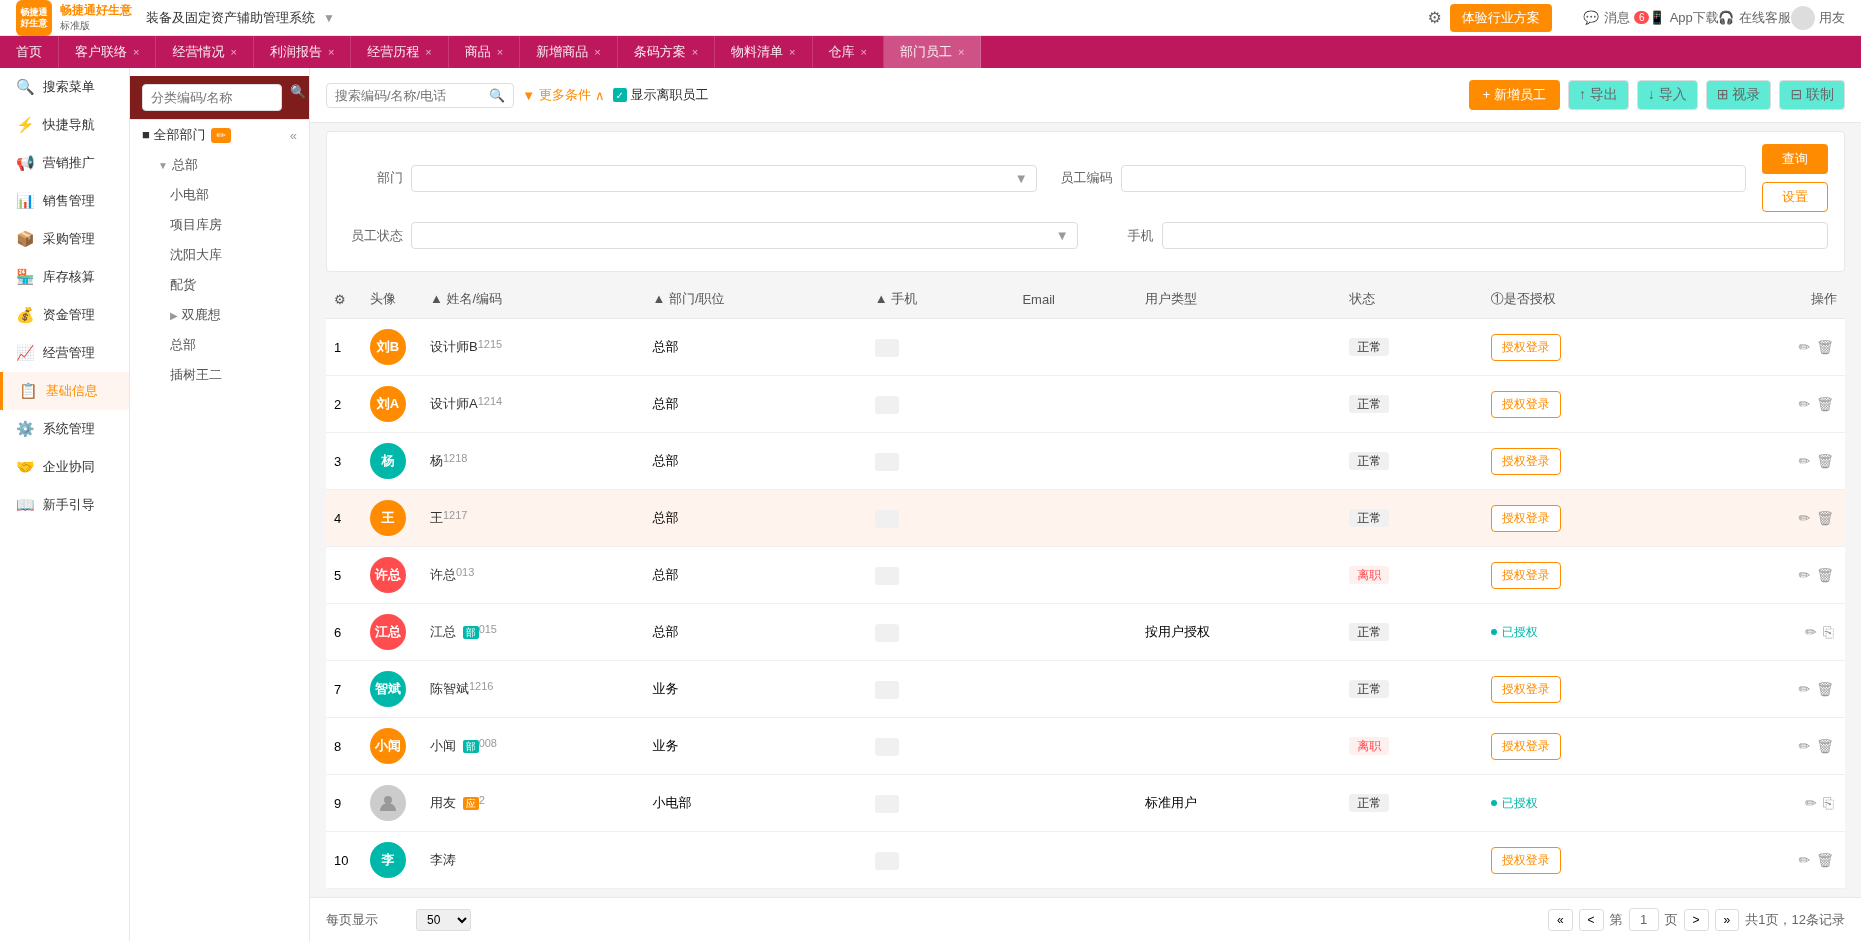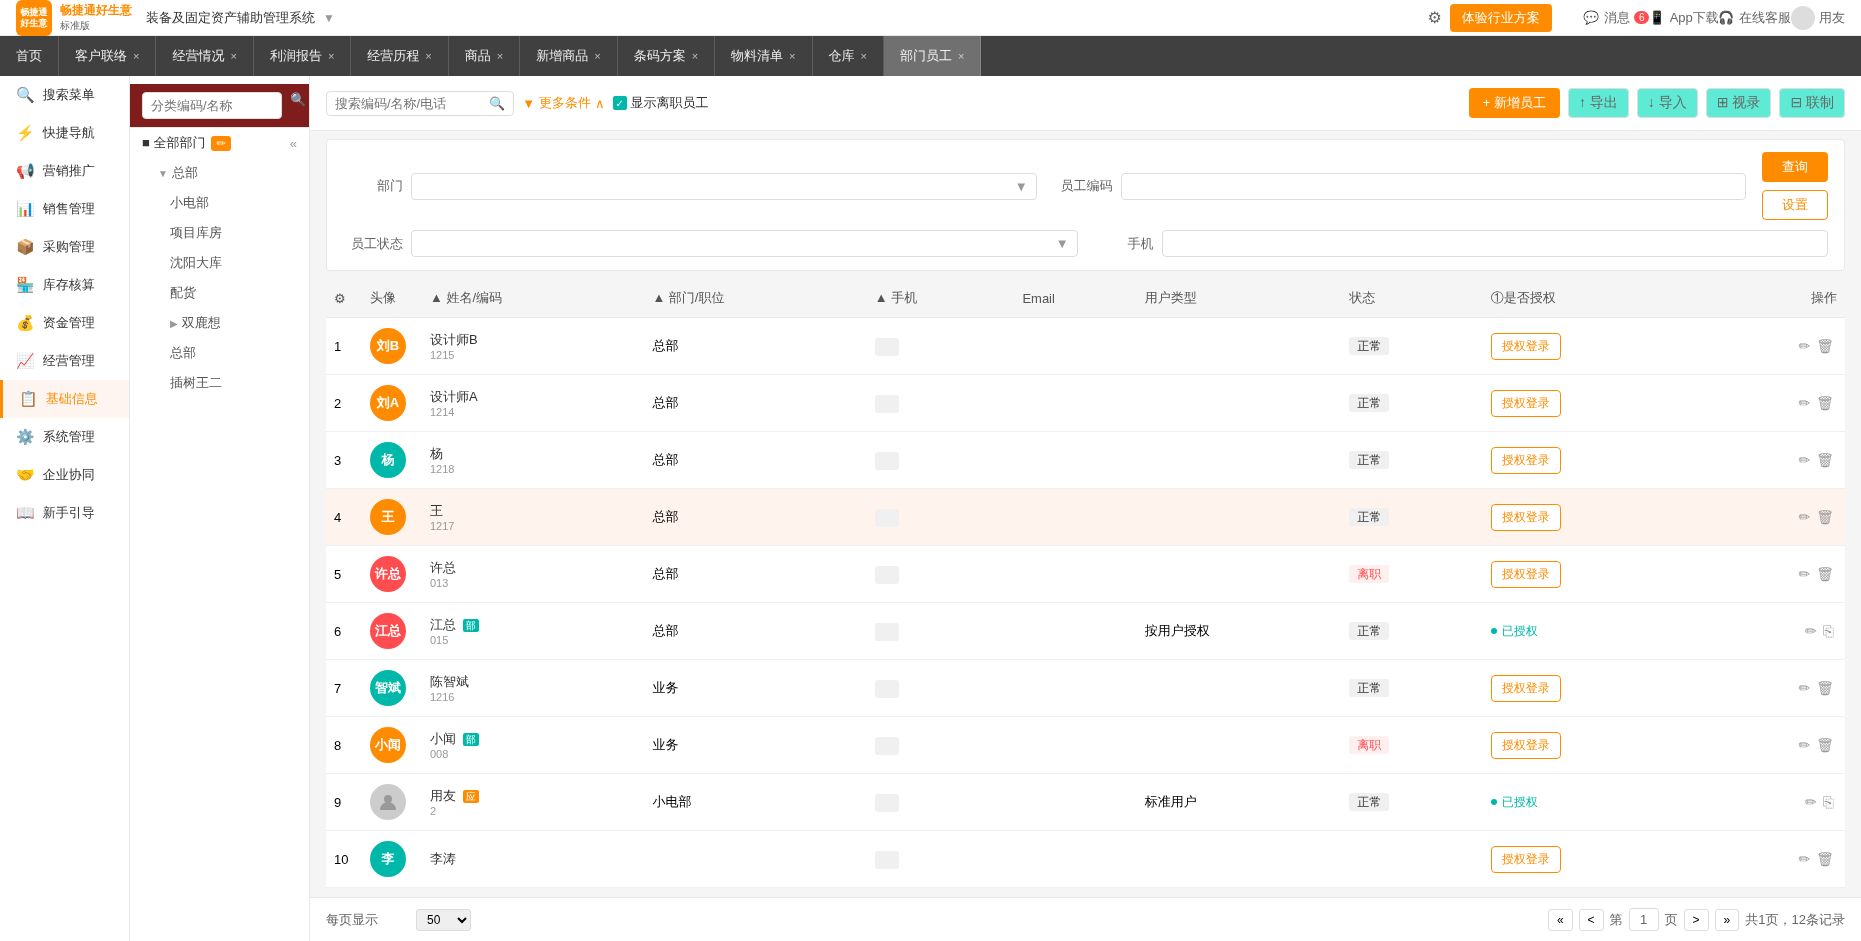--- a/index.html
+++ b/index.html
@@ -10,21 +10,21 @@
     .logo-area { display: flex; align-items: center; gap: 8px; width: 130px; }
     .logo-icon { width: 36px; height: 36px; background: #ff8c00; border-radius: 6px; display: flex; align-items: center; justify-content: center; color: #fff; font-size: 10px; font-weight: bold; }
     .logo-text { font-size: 12px; color: #333; line-height: 1.3; }
     .system-title { flex: 1; color: #333; font-size: 14px; font-weight: 500; }
     .top-btn { color: #666; font-size: 12px; display: flex; align-items: center; gap: 4px; cursor: pointer; }
     .badge { background: #ff4d4f; color: #fff; border-radius: 10px; padding: 1px 5px; font-size: 10px; }
     .trial-btn { background: #ff8c00; color: #fff; border: none; border-radius: 4px; padding: 5px 12px; cursor: pointer; font-size: 13px; }
     .gear-icon { color: #666; font-size: 16px; cursor: pointer; margin: 0 8px; }
 
     
-    .nav-tabs { height: 40px; background: #404040; display: flex; align-items: stretch; flex-shrink: 0; overflow: hidden; }
+    .nav-tabs { height: 32px; background: #be185d; display: flex; align-items: stretch; flex-shrink: 0; overflow: hidden; }
     .nav-tab { padding: 0 16px; display: flex; align-items: center; color: rgba(255,255,255,0.9); font-size: 13px; cursor: pointer; white-space: nowrap; gap: 4px; border-right: 1px solid rgba(255,255,255,0.15); }
     .nav-tab.active { background: rgba(255,255,255,0.25); font-weight: 500; }
     .nav-tab .close-x { font-size: 11px; opacity: 0.7; margin-left: 2px; }
 
     
     .main-area { display: flex; flex: 1; overflow: hidden; }
 
     
     .sidebar { width: 130px; background: #fff; border-right: 1px solid #e8e8e8; display: flex; flex-direction: column; flex-shrink: 0; overflow-y: auto; }
     .sidebar-item { padding: 10px 16px; display: flex; align-items: center; gap: 8px; cursor: pointer; color: #333; font-size: 13px; }
@@ -38,21 +38,21 @@
     .filter-btn { color: #ff8c00; cursor: pointer; display: flex; align-items: center; gap: 4px; font-size: 13px; }
     .show-resigned { display: flex; align-items: center; gap: 4px; color: #333; font-size: 13px; }
     .checkbox-checked { width: 14px; height: 14px; background: #00b8a9; border-radius: 2px; display: flex; align-items: center; justify-content: center; color: #fff; font-size: 10px; }
     .spacer { flex: 1; }
     .action-btn { border: 1px solid #ddd; background: #5eead4; border-radius: 4px; padding: 5px 10px; cursor: pointer; font-size: 14px; color: #666; display: flex; align-items: center; gap: 4px; }
     .add-btn { background: #ff8c00; color: #fff; border: none; border-radius: 4px; padding: 6px 14px; cursor: pointer; font-size: 13px; display: flex; align-items: center; gap: 4px; }
 
     
     .search-panel { background: #fff; border: 1px solid #e8e8e8; margin: 8px 16px; border-radius: 4px; padding: 12px 16px; flex-shrink: 0; }
     .search-row { display: flex; align-items: center; gap: 16px; margin-bottom: 10px; }
-    .search-row:last-child { margin-bottom: 1px; }
+    .search-row:last-child { margin-bottom: 10px; }
     .search-field { display: flex; align-items: center; gap: 8px; flex: 1; }
     .search-field label { color: #666; white-space: nowrap; min-width: 60px; text-align: right; }
     .search-select { border: 1px solid #ddd; border-radius: 4px; padding: 5px 8px; flex: 1; display: flex; align-items: center; justify-content: space-between; cursor: pointer; background: #fff; min-width: 200px; }
     .search-input { border: 1px solid #ddd; border-radius: 4px; padding: 5px 8px; flex: 1; min-width: 200px; }
     .search-btn { background: #ff8c00; color: #fff; border: none; border-radius: 4px; padding: 6px 20px; cursor: pointer; font-size: 13px; }
     .set-btn { background: #fff; color: #ff8c00; border: 1px solid #ff8c00; border-radius: 4px; padding: 5px 16px; cursor: pointer; font-size: 13px; }
 
     
     .table-area { flex: 1; overflow-y: auto; padding: 0 16px 8px; }
     table { width: 100%; border-collapse: collapse; background: #fff; }
@@ -61,21 +61,21 @@
     tbody tr.highlighted { background: #fff3ed; }
     .avatar { width: 36px; height: 36px; border-radius: 50%; display: flex; align-items: center; justify-content: center; color: #fff; font-size: 13px; font-weight: bold; }
     .avatar-gray { background: #ccc; }
     .status-normal { color: #333; background: #f0f0f0; padding: 2px 8px; border-radius: 3px; font-size: 12px; }
     .status-resigned { color: #ff4d4f; background: #fff0f0; padding: 2px 8px; border-radius: 3px; font-size: 12px; }
     .auth-btn { border: 1px solid #ff8c00; color: #ff8c00; background: #fff; border-radius: 4px; padding: 4px 10px; cursor: pointer; font-size: 12px; white-space: nowrap; }
     .authorized { color: #00b8a9; font-size: 12px; display: flex; align-items: center; gap: 2px; }
     .dot { width: 6px; height: 6px; border-radius: 50%; background: #00b8a9; display: inline-block; margin-right: 3px; }
     .op-btn { color: #999; cursor: pointer; margin: 0 3px; font-size: 14px; }
     .masked-phone { color: #ccc; background: #f0f0f0; border-radius: 3px; padding: 2px 12px; font-size: 12px; }
-    .name-code { display: flex; flex-direction: column; }
+    .name-code { display: flex; flex-direction: row; }
     .name-text { font-size: 13px; color: #333; }
     .code-text { font-size: 11px; color: #999; }
     .dept-badge { background: #00b8a9; color: #fff; font-size: 10px; border-radius: 2px; padding: 1px 3px; margin-left: 3px; vertical-align: middle; }
     .user-type-badge { background: #ff8c00; color: #fff; font-size: 10px; border-radius: 2px; padding: 1px 3px; margin-left: 3px; vertical-align: middle; }
 
     
     .table-footer { height: 44px; background: #fff; border-top: 1px solid #e8e8e8; display: flex; align-items: center; padding: 0 16px; gap: 12px; flex-shrink: 0; }
     .per-page { display: flex; align-items: center; gap: 6px; color: #666; font-size: 12px; }
     .per-page select { border: 1px solid #ddd; border-radius: 3px; padding: 2px 6px; font-size: 12px; margin-left: 32px; }
     .pagination { display: flex; align-items: center; gap: 6px; color: #666; font-size: 12px; margin-left: auto; }

